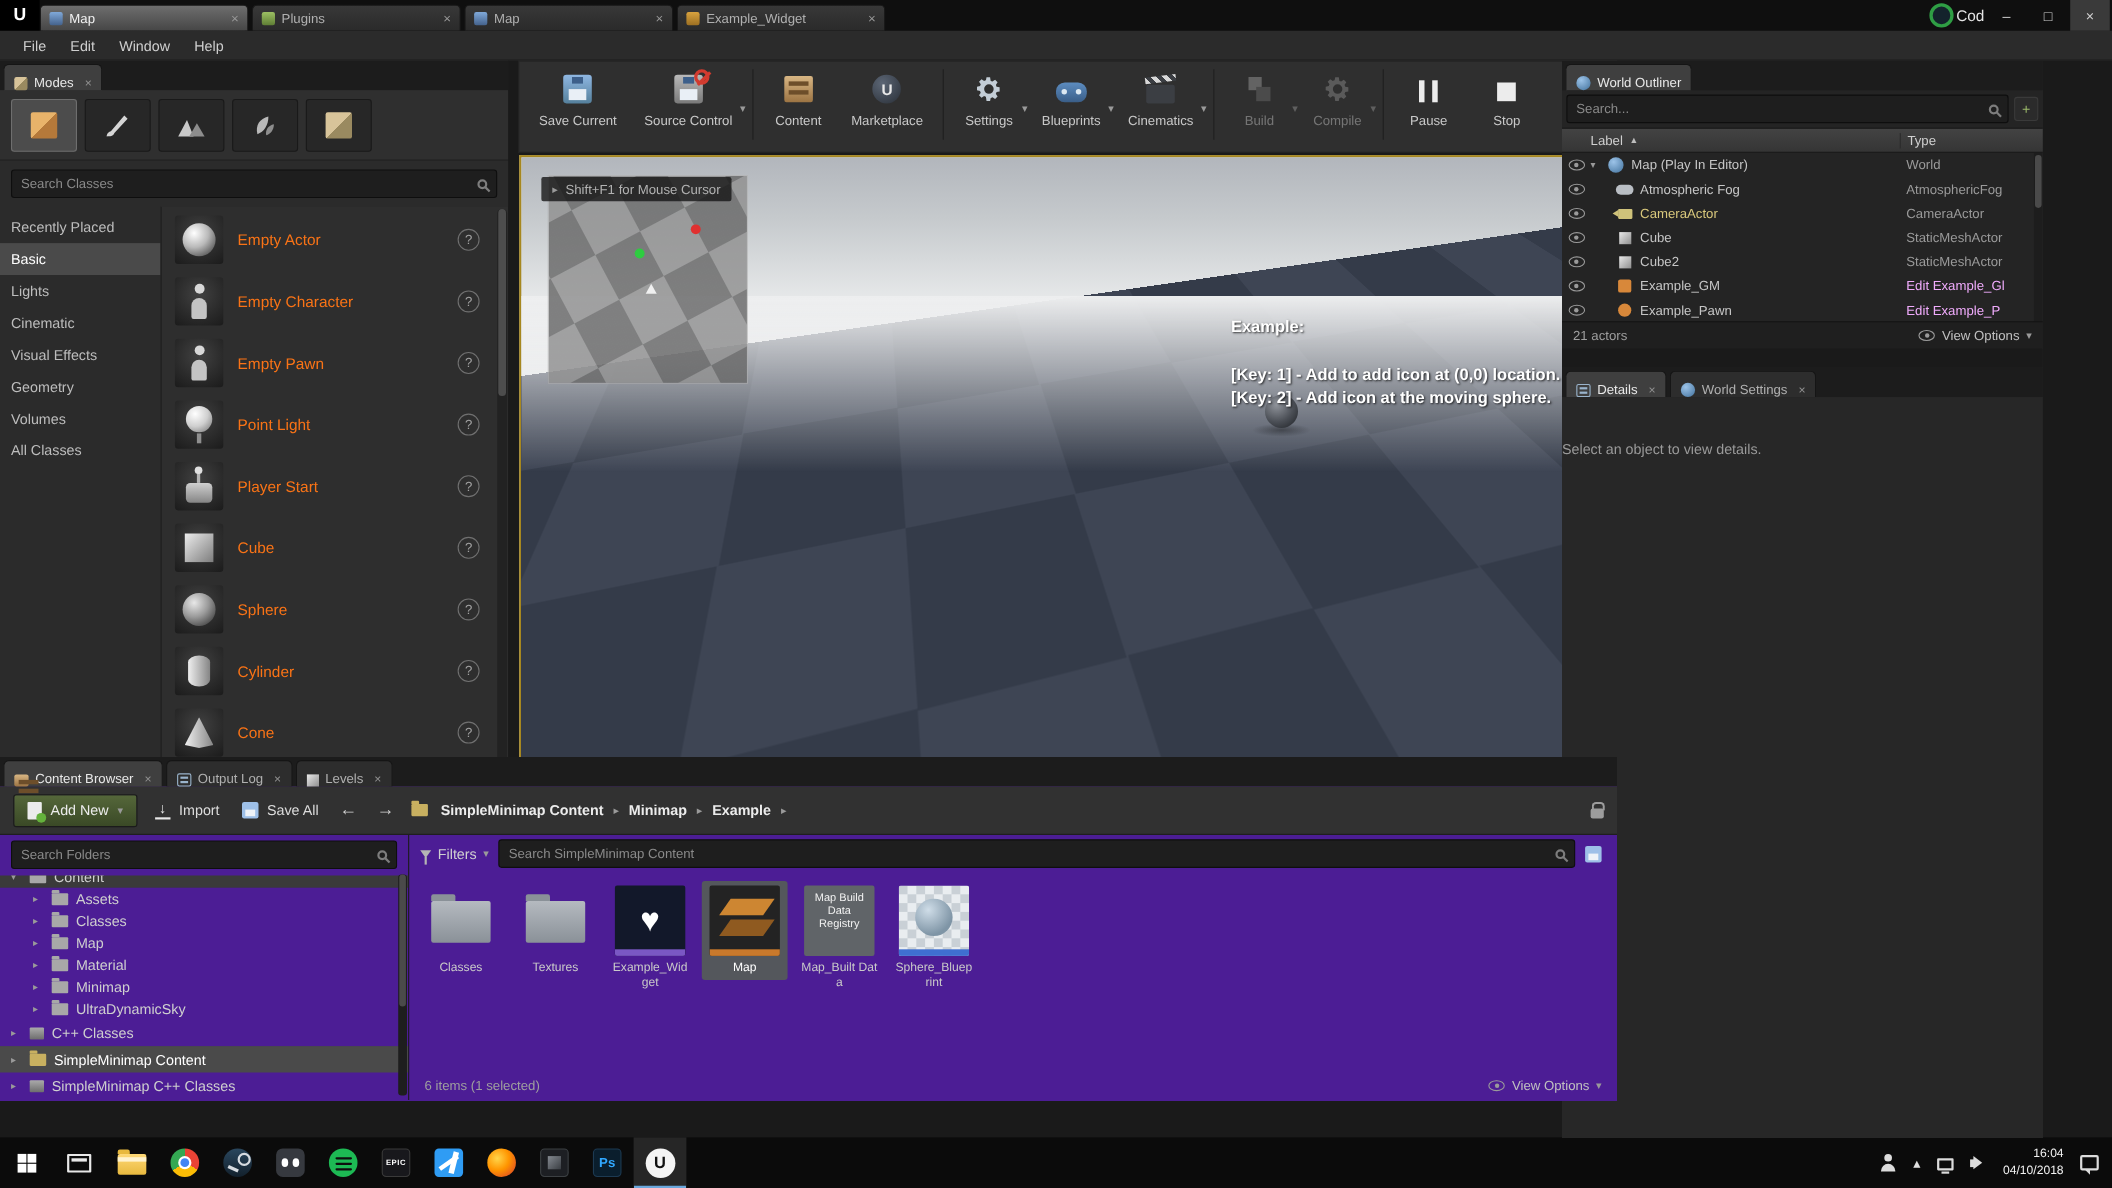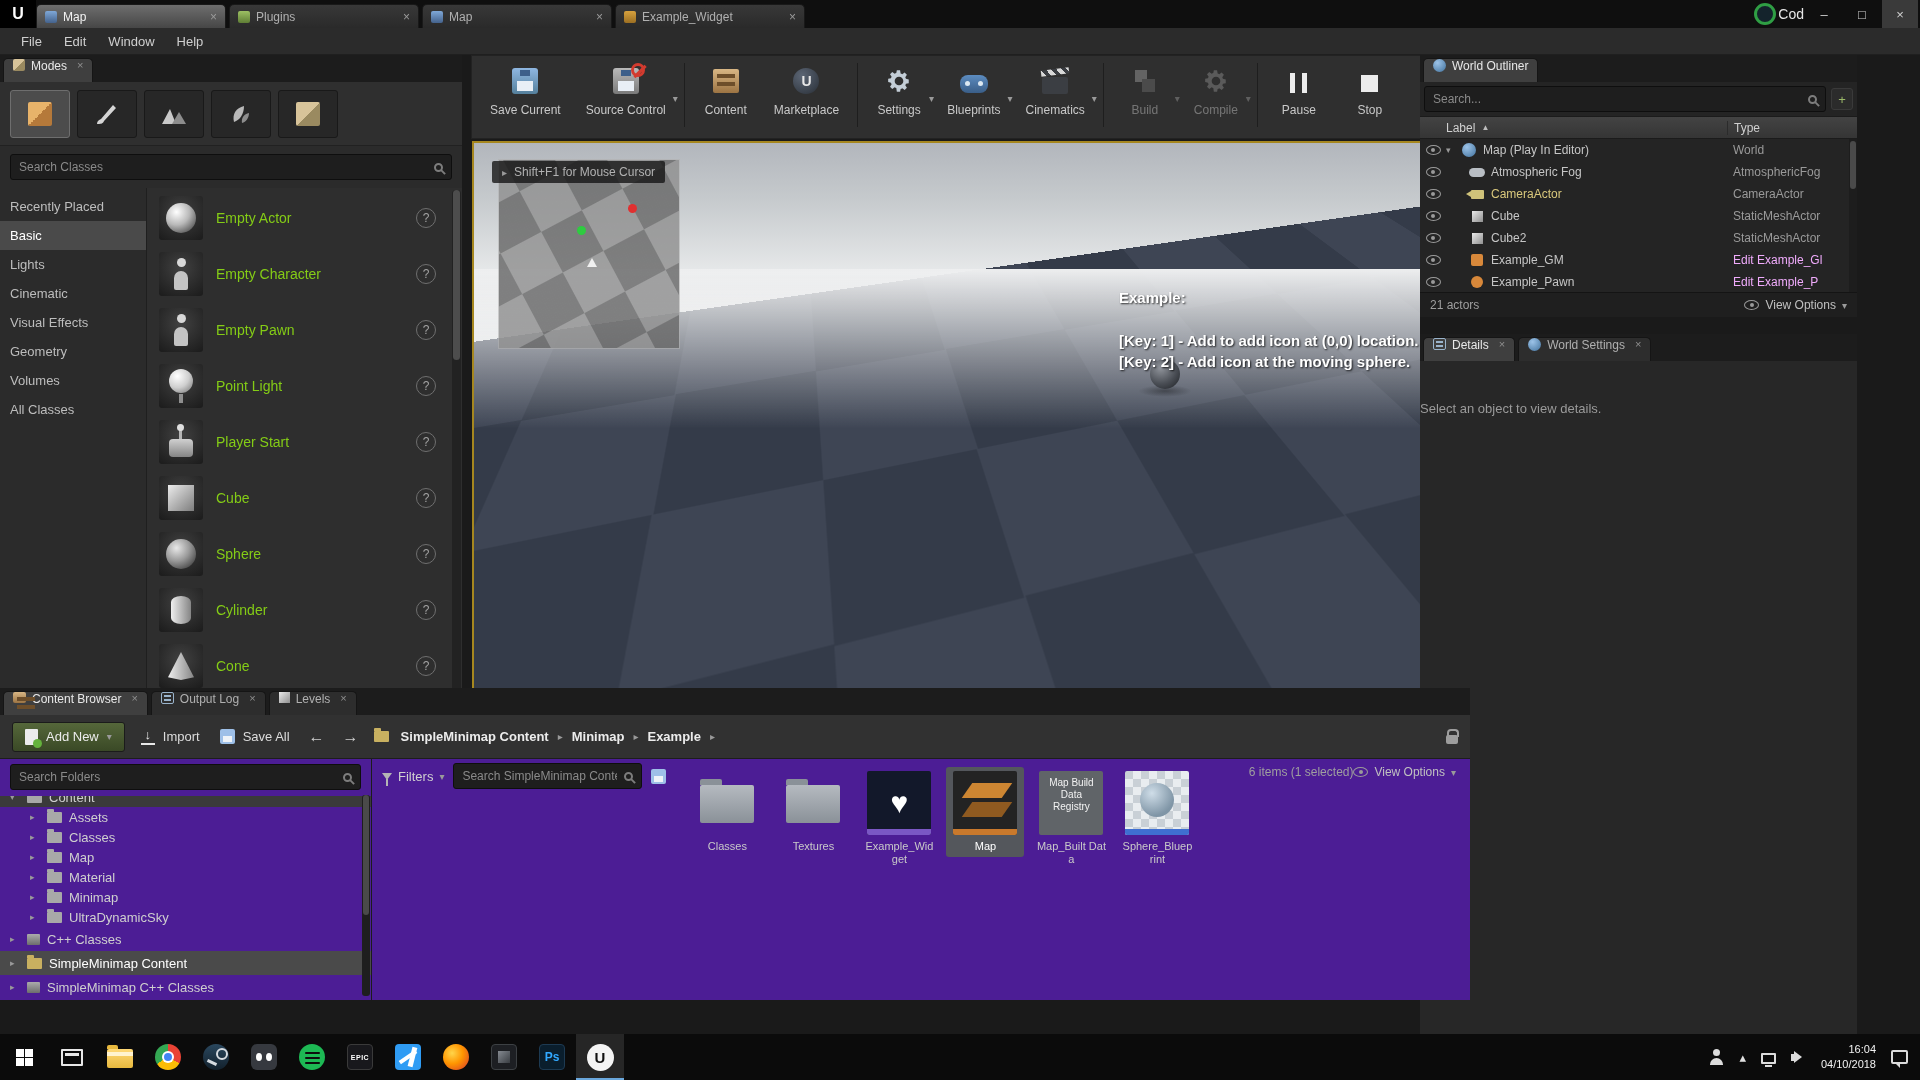--- a/index.html
+++ b/index.html
@@ -21,21 +21,21 @@
 .cod-label{color:#e6e6e6;font-size:14px}
 .winctl{width:36px;height:28px;display:flex;align-items:center;justify-content:center;color:#d0d0d0;font-size:13px}
 .winctl.closebtn{background:#3a3a3a}
 
 
 .menubar{position:absolute;left:0;top:28px;width:1920px;height:27px;background:#2b2b2b;border-bottom:1px solid #1f1f1f;display:flex;align-items:center;padding-left:10px}
 .menu-item{padding:4px 11px;color:#cfcfcf;font-size:13px}
 
 
 .tabstrip{height:27px;background:#1c1c1c;display:flex;align-items:flex-end;padding-left:3px;gap:3px}
-.ptab{height:24px;display:flex;align-items:flex-start;gap:6px;padding:0 9px;background:#2d2d2d;border:1px solid #151515;border-bottom:none;border-radius:5px 5px 0 0;color:#b0b0b0;font-size:12px}
+.ptab{height:24px;display:flex;align-items:flex-end;gap:6px;padding:0 9px;background:#2d2d2d;border:1px solid #151515;border-bottom:none;border-radius:5px 5px 0 0;color:#b0b0b0;font-size:12px}
 .ptab.active{background:#3f3f3f;color:#e8e8e8}
 .ptab .x{color:#8f8f8f;font-size:11px;margin-left:4px}
 .srow{display:flex;align-items:center;background:#1e1e1e;border:1px solid #0e0e0e;border-radius:3px;height:26px;padding:0 8px;gap:7px}
 .srow input{flex:1;background:transparent;border:none;outline:none;color:#c0c0c0;font-size:12px;font-family:"Liberation Sans",sans-serif}
 .srow input::placeholder{color:#8a8a8a}
 .mag{position:relative;width:9px;height:9px;border:2px solid #7d7d7d;border-radius:50%;display:inline-block;flex:0 0 auto}
 .mag::after{content:'';position:absolute;width:6px;height:2px;background:#7d7d7d;transform:rotate(45deg);right:-5px;bottom:-3px}
 .eye{position:relative;width:15px;height:10px;border:1px solid #9a9a9a;border-radius:50%;display:inline-block}
 .eye::after{content:'';position:absolute;left:50%;top:50%;width:4px;height:4px;margin:-2px 0 0 -2px;background:#9a9a9a;border-radius:50%}
 .folder{position:relative;width:15px;height:11px;background:#a8a8a8;border-radius:1px;display:inline-block;flex:0 0 auto}
@@ -56,21 +56,21 @@
 .cubeico{width:24px;height:24px;background:linear-gradient(135deg,#e8b36a 0 50%,#b5793a 50% 100%);border-radius:2px}
 .cubeico.tan{background:linear-gradient(135deg,#d8c49a 0 50%,#9a8a60 50% 100%)}
 .modes-search{margin:8px 10px}
 .modes-body{display:flex;height:535px}
 .cat-col{width:146px;padding-top:4px}
 .cat{height:29px;display:flex;align-items:center;padding-left:10px;font-size:13px;color:#bdbdbd}
 .cat.sel{background:#4a4a4a;color:#fff}
 .items-col{flex:1;position:relative;background:#2e2e2e;border-left:1px solid #1f1f1f;overflow:hidden;padding-top:2px}
 .pitem{height:56px;display:flex;align-items:center;gap:13px;padding:0 26px 0 12px}
 .pthumb{width:44px;height:44px;background:radial-gradient(circle at 50% 35%,#414141,#1b1b1b);border-radius:3px;display:flex;align-items:center;justify-content:center;flex:0 0 auto}
-.plabel{font-size:14px;color:#84cc16;flex:1}
+.plabel{font-size:14px;color:#f97316;flex:1}
 .qmark{width:20px;height:20px;border:1px solid #6f6f6f;border-radius:50%;color:#a2a2a2;font-size:12px;display:flex;align-items:center;justify-content:center;flex:0 0 auto}
 .vscroll{position:absolute;right:1px;top:2px;width:9px;bottom:2px;background:#222;border-radius:4px}
 .vthumb{position:absolute;left:1px;right:1px;top:0;height:170px;background:#4d4d4d;border-radius:4px}
 .sph{width:30px;height:30px;border-radius:50%;background:radial-gradient(circle at 35% 30%,#fff,#b9b9b9 45%,#5a5a5a 82%)}
 .sph.gray{background:radial-gradient(circle at 35% 30%,#e8e8e8,#9a9a9a 45%,#4a4a4a 82%)}
 .fig{position:relative;width:16px;height:32px}
 .fig::before{content:'';position:absolute;left:4px;top:0;width:9px;height:9px;border-radius:50%;background:#d8d8d8}
 .fig::after{content:'';position:absolute;left:1px;bottom:0;width:14px;height:19px;border-radius:7px 7px 2px 2px;background:#c4c4c4}
 .plight{position:relative;width:24px;height:34px}
 .plight::before{content:'';position:absolute;left:0;top:0;width:24px;height:24px;border-radius:50%;background:radial-gradient(circle at 35% 30%,#fff,#cfcfcf 50%,#8a8a8a 85%)}
@@ -186,21 +186,21 @@
 .cb-left .srow{margin:0 10px}
 .tree{margin-top:6px;overflow:hidden;height:200px;position:relative}
 .trow{height:20px;display:flex;align-items:center;gap:7px;font-size:13px;color:#cfcfcf;padding-left:10px}
 .trow.first{margin-top:-9px;background:#3a3a3a}
 .trow.d1{padding-left:30px}
 .trow.root{height:24px}
 .trow.sel{background:#4a4a4a;color:#fff}
 .texp{color:#9a9a9a;font-size:9px;width:10px;flex:0 0 auto}
 .cb-scroll{position:absolute;right:1px;top:36px;width:8px;bottom:4px;background:#1e1e1e;border-radius:3px}
 .cb-scroll .sthumb{position:absolute;left:1px;right:1px;top:0;height:120px;background:#4a4a4a;border-radius:3px}
-.cb-right{flex:1;display:flex;flex-direction:row;position:relative}
+.cb-right{flex:1;display:flex;flex-direction:column;position:relative}
 .filters-row{height:34px;display:flex;align-items:center;gap:9px;padding:0 14px 0 10px}
 .filters-label{display:flex;align-items:center;gap:6px;color:#d0d0d0;font-size:13px}
 .filters-row .srow{flex:1}
 .assets{flex:1;display:flex;gap:8px;padding:8px 10px 0 8px;align-items:flex-start}
 .atile{width:78px;display:flex;flex-direction:column;align-items:center;gap:5px;padding:4px 3px;border-radius:3px}
 .atile.sel{background:#54575c}
 .athumb{width:64px;height:64px;position:relative;border-radius:2px;overflow:hidden;flex:0 0 auto}
 .athumb.nofill{overflow:visible}
 .bigfolder{position:absolute;left:5px;top:14px;width:54px;height:38px;background:linear-gradient(#b5bac0,#8a9198);border-radius:2px}
 .bigfolder::before{content:'';position:absolute;top:-6px;left:0;width:22px;height:6px;background:#8a9198;border-radius:2px 2px 0 0}

